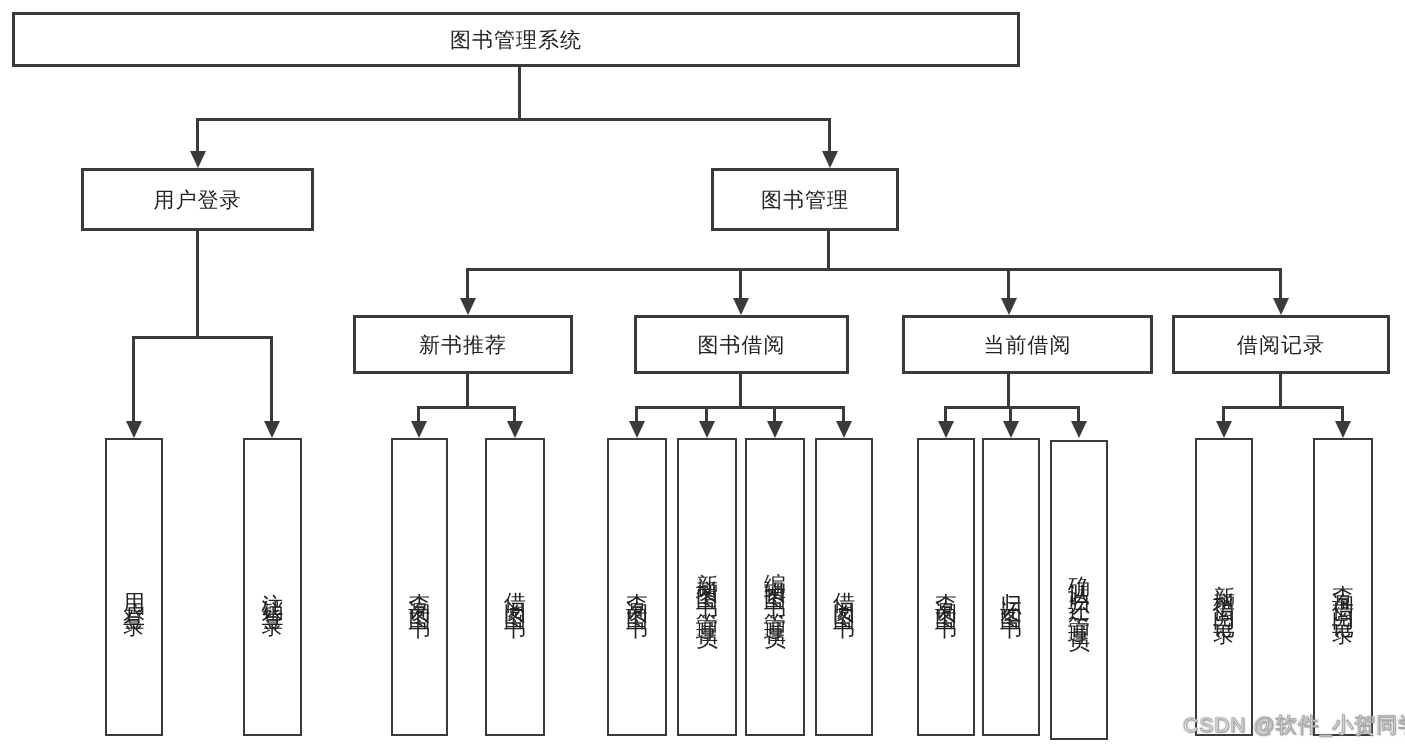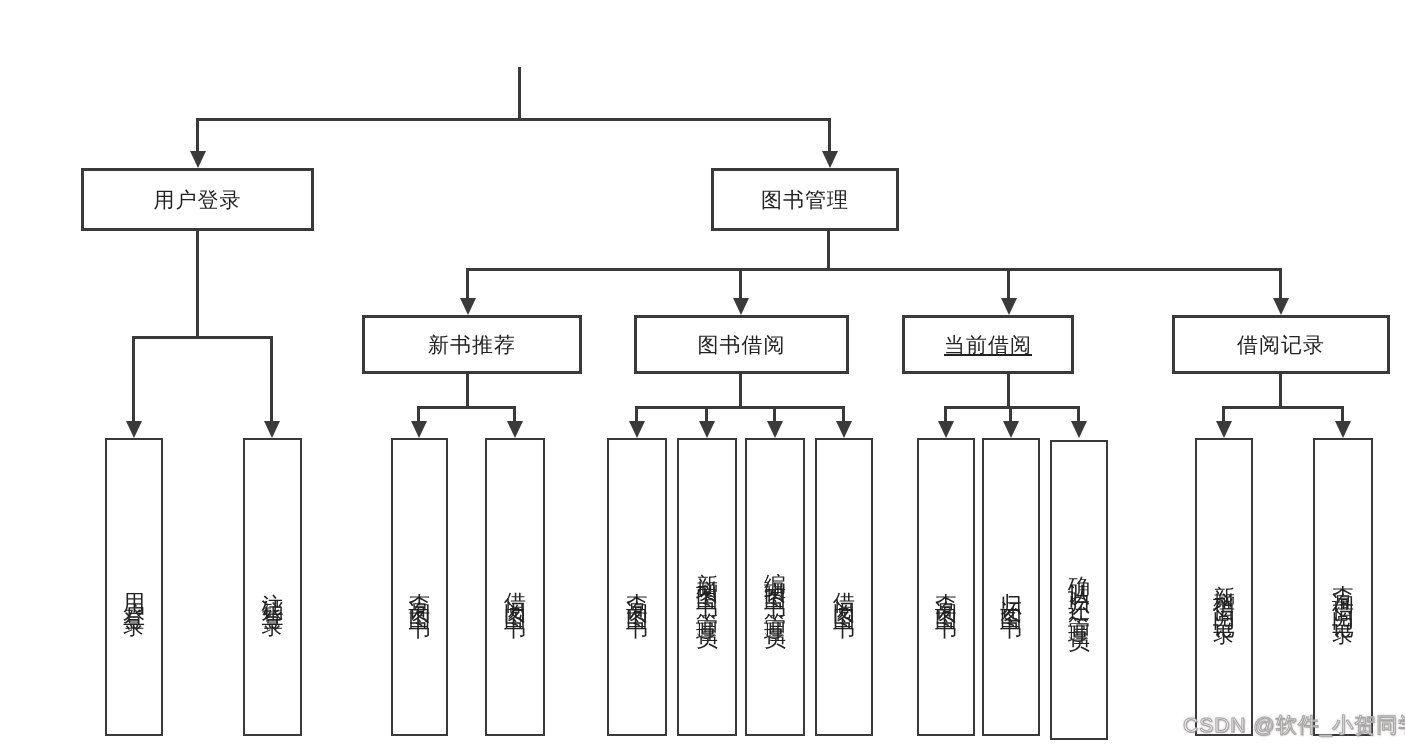--- a/index.html
+++ b/index.html
@@ -102,35 +102,38 @@
   <div class="vl" style="left:1077px;top:406px;height:15px;"></div>
   <div class="arw" style="left:1071px;top:421px;"></div>
 
   <div class="vl" style="left:1279px;top:374px;height:32px;"></div>
   <div class="hl" style="left:1222px;top:406px;width:122px;"></div>
   <div class="vl" style="left:1222px;top:406px;height:15px;"></div>
   <div class="arw" style="left:1216px;top:421px;"></div>
   <div class="vl" style="left:1341px;top:406px;height:15px;"></div>
   <div class="arw" style="left:1335px;top:421px;"></div>
 
+  <div class="node h" style="left:12px;top:12px;width:1008px;height:55px;">
+    <span>图书管理系统</span>
+  </div>
 
   <div class="node h" style="left:81px;top:168px;width:233px;height:63px;">
     <span>用户登录</span>
   </div>
   <div class="node h" style="left:711px;top:168px;width:188px;height:63px;">
     <span>图书管理</span>
   </div>
 
-  <div class="node h" style="left:362px;top:315px;width:220px;height:59px;">
+  <div class="node h" style="left:353px;top:315px;width:220px;height:59px;">
     <span>新书推荐</span>
   </div>
   <div class="node h" style="left:634px;top:315px;width:215px;height:59px;align-items:center;">
     <span>图书借阅</span>
   </div>
-  <div class="node h" style="left:902px;top:315px;width:172px;height:59px;text-decoration:underline;">
+  <div class="node h" style="left:902px;top:315px;width:251px;height:59px;">
     <span>当前借阅</span>
   </div>
   <div class="node h" style="left:1172px;top:315px;width:218px;height:59px;">
     <span>借阅记录</span>
   </div>
 
   <div class="node v" style="left:105px;top:438px;width:58px;height:298px;">
     <span class="vtext">用户登录</span>
   </div>
   <div class="node v" style="left:243px;top:438px;width:59px;height:298px;">

